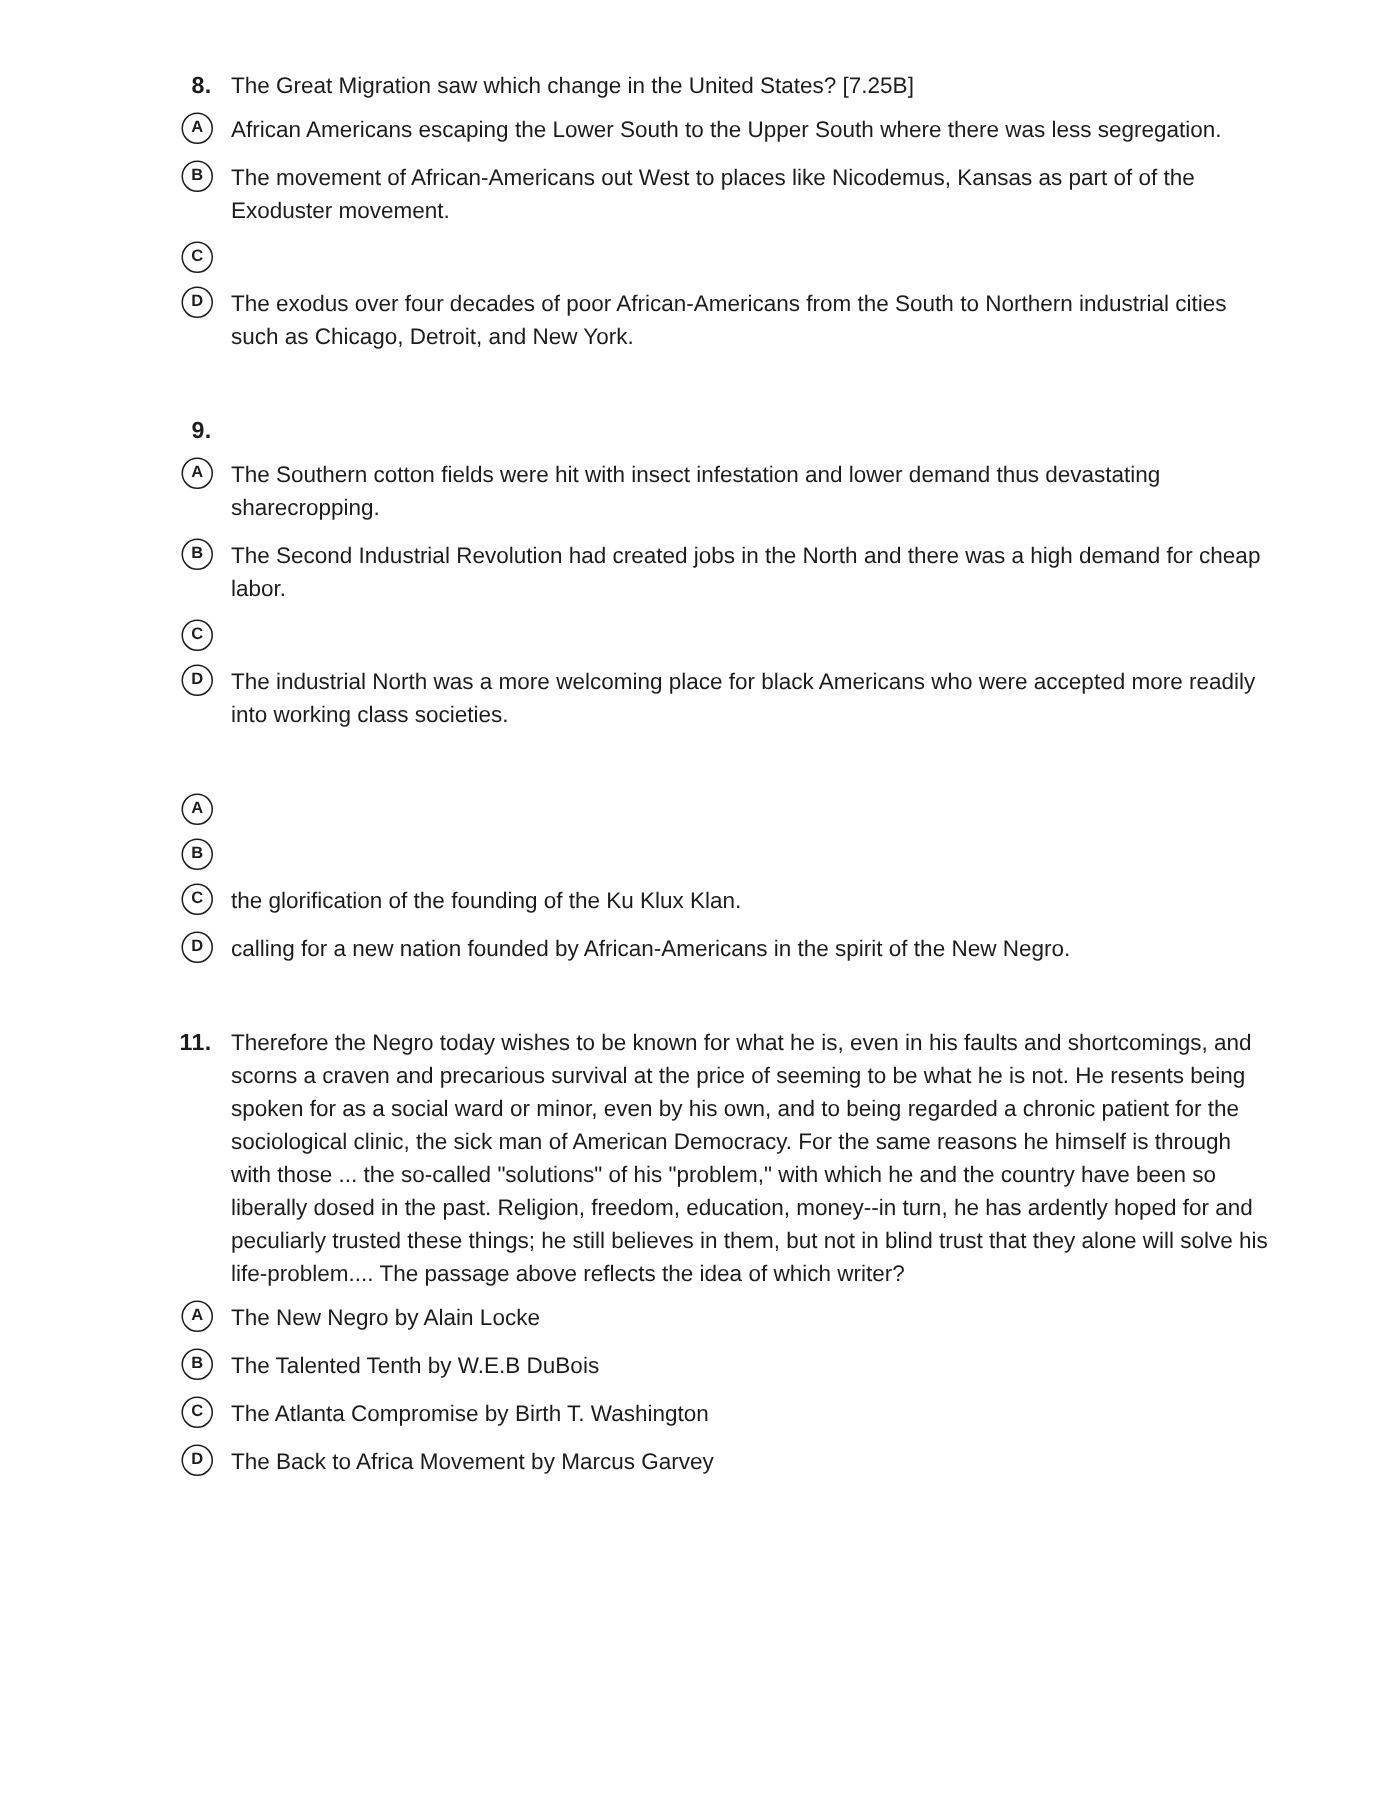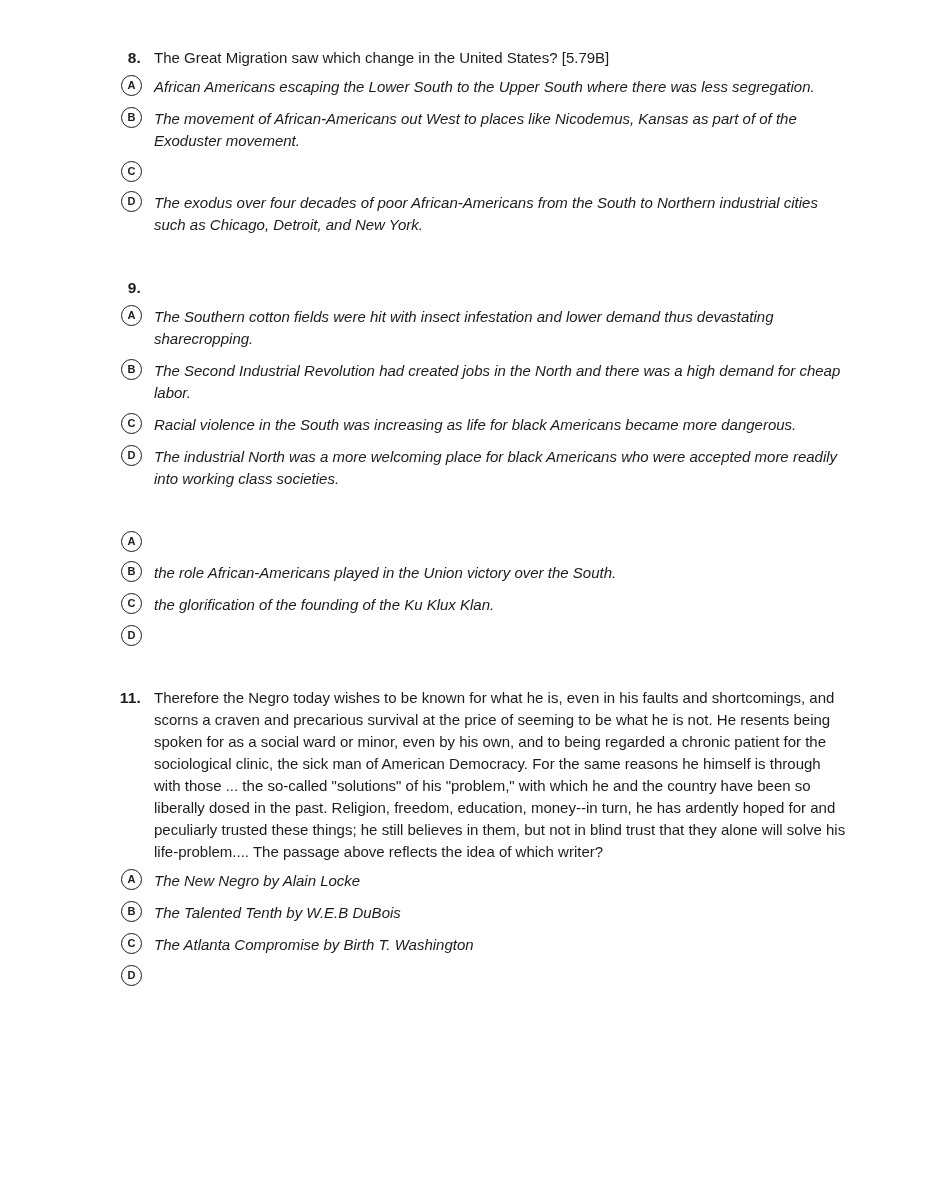--- a/index.html
+++ b/index.html
@@ -64,34 +64,33 @@
     font-size: 11px;
     font-weight: 700;
     line-height: 1;
     background: #ffffff;
   }
   .opt-text {
     font-size: 15px;
     line-height: 22px;
     max-width: 692px;
     padding-top: 1px;
-    font-style: italic;
   }
 </style>
 </head>
 <body>
 
 <main class="sheet">
 
   <section class="question">
     <div class="q-row">
       <div class="lead">
           <span class="q-num">8.</span>
         </div>
-      <div class="q-text">The Great Migration saw which change in the United States? [5.79B]</div>
+      <div class="q-text">The Great Migration saw which change in the United States? [7.25B]</div>
     </div>
     <div class="option">
       <div class="lead">
           <span class="badge">A</span>
         </div>
       <div class="opt-text">African Americans escaping the Lower South to the Upper South where there was less segregation.</div>
     </div>
     <div class="option">
       <div class="lead">
           <span class="badge">B</span>
@@ -126,52 +125,51 @@
     <div class="option">
       <div class="lead">
           <span class="badge">B</span>
         </div>
       <div class="opt-text">The Second Industrial Revolution had created jobs in the North and there was a high demand for cheap labor.</div>
     </div>
     <div class="option">
       <div class="lead">
           <span class="badge">C</span>
         </div>
-      <div class="opt-text">Racial violence in the South was increasing as life for black Americans became more dangerous.</div>
     </div>
     <div class="option">
       <div class="lead">
           <span class="badge">D</span>
         </div>
       <div class="opt-text">The industrial North was a more welcoming place for black Americans who were accepted more readily into working class societies.</div>
     </div>
   </section>
 
   <section class="question">
     <div class="option">
       <div class="lead">
           <span class="badge">A</span>
         </div>
     </div>
     <div class="option">
       <div class="lead">
           <span class="badge">B</span>
         </div>
-      <div class="opt-text">the role African-Americans played in the Union victory over the South.</div>
     </div>
     <div class="option">
       <div class="lead">
           <span class="badge">C</span>
         </div>
       <div class="opt-text">the glorification of the founding of the Ku Klux Klan.</div>
     </div>
     <div class="option">
       <div class="lead">
           <span class="badge">D</span>
         </div>
+      <div class="opt-text">calling for a new nation founded by African-Americans in the spirit of the New Negro.</div>
     </div>
   </section>
 
   <section class="question">
     <div class="q-row">
       <div class="lead">
           <span class="q-num">11.</span>
         </div>
       <div class="q-text">Therefore the Negro today wishes to be known for what he is, even in his faults and shortcomings, and scorns a craven and precarious survival at the price of seeming to be what he is not. He resents being spoken for as a social ward or minor, even by his own, and to being regarded a chronic patient for the sociological clinic, the sick man of American Democracy. For the same reasons he himself is through with those ... the so-called "solutions" of his "problem," with which he and the country have been so liberally dosed in the past. Religion, freedom, education, money--in turn, he has ardently hoped for and peculiarly trusted these things; he still believes in them, but not in blind trust that they alone will solve his life-problem.... The passage above reflects the idea of which writer?</div>
     </div>
@@ -190,16 +188,17 @@
     <div class="option">
       <div class="lead">
           <span class="badge">C</span>
         </div>
       <div class="opt-text">The Atlanta Compromise by Birth T. Washington</div>
     </div>
     <div class="option">
       <div class="lead">
           <span class="badge">D</span>
         </div>
+      <div class="opt-text">The Back to Africa Movement by Marcus Garvey</div>
     </div>
   </section>
 
 </main>
 
 </body></html>

